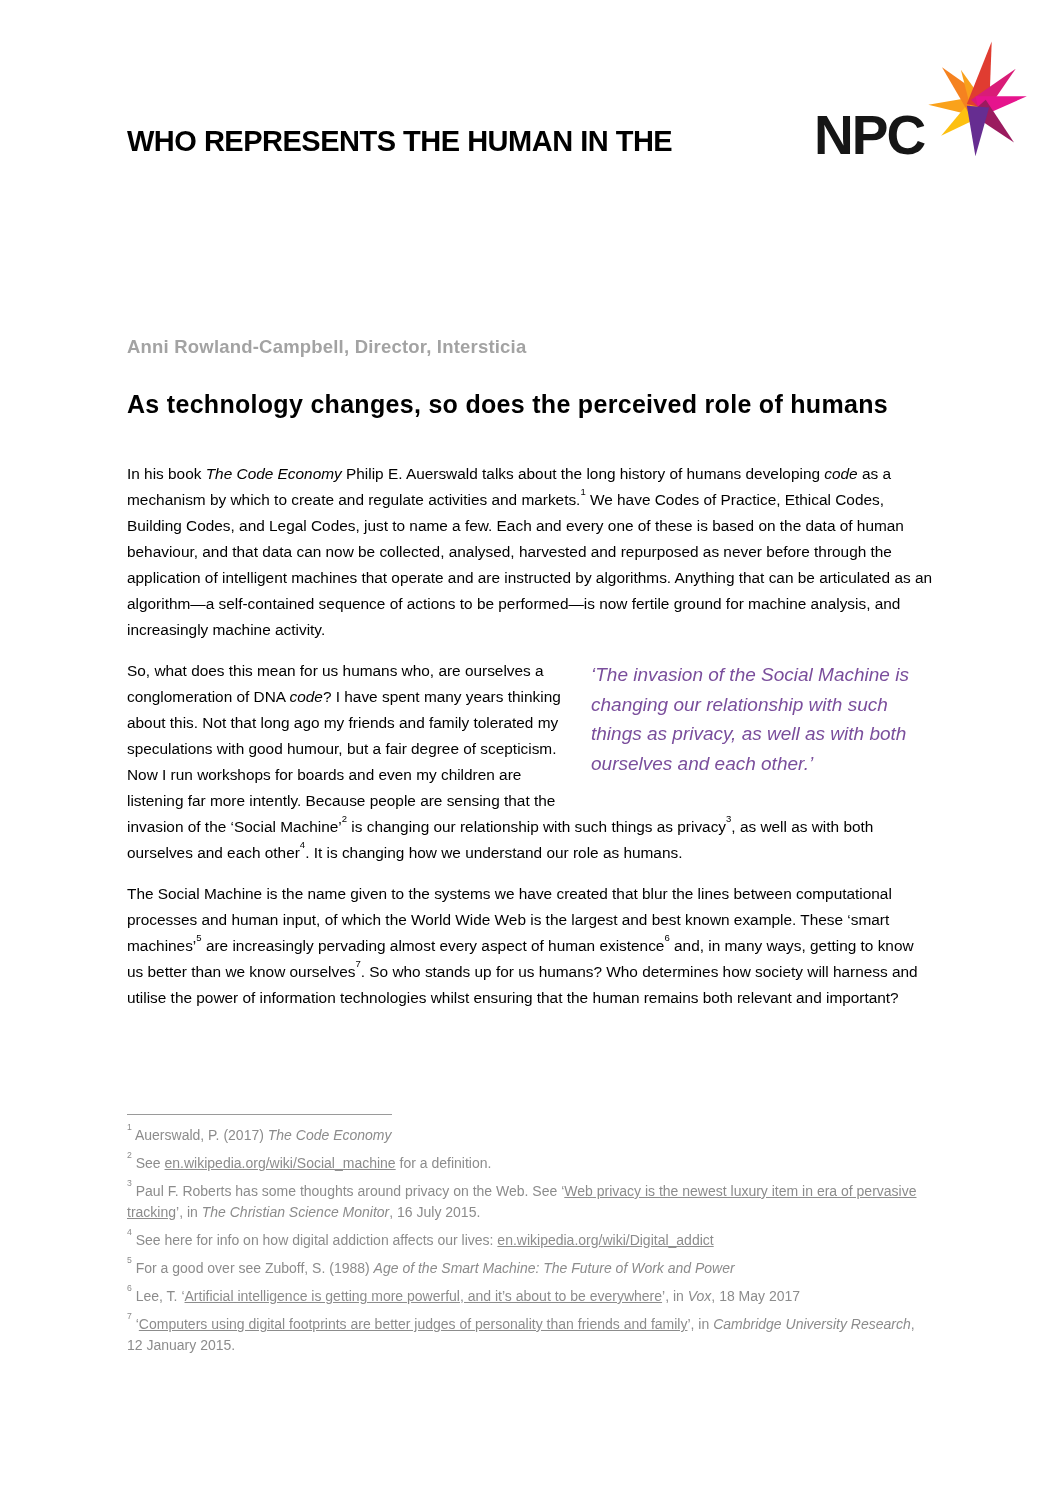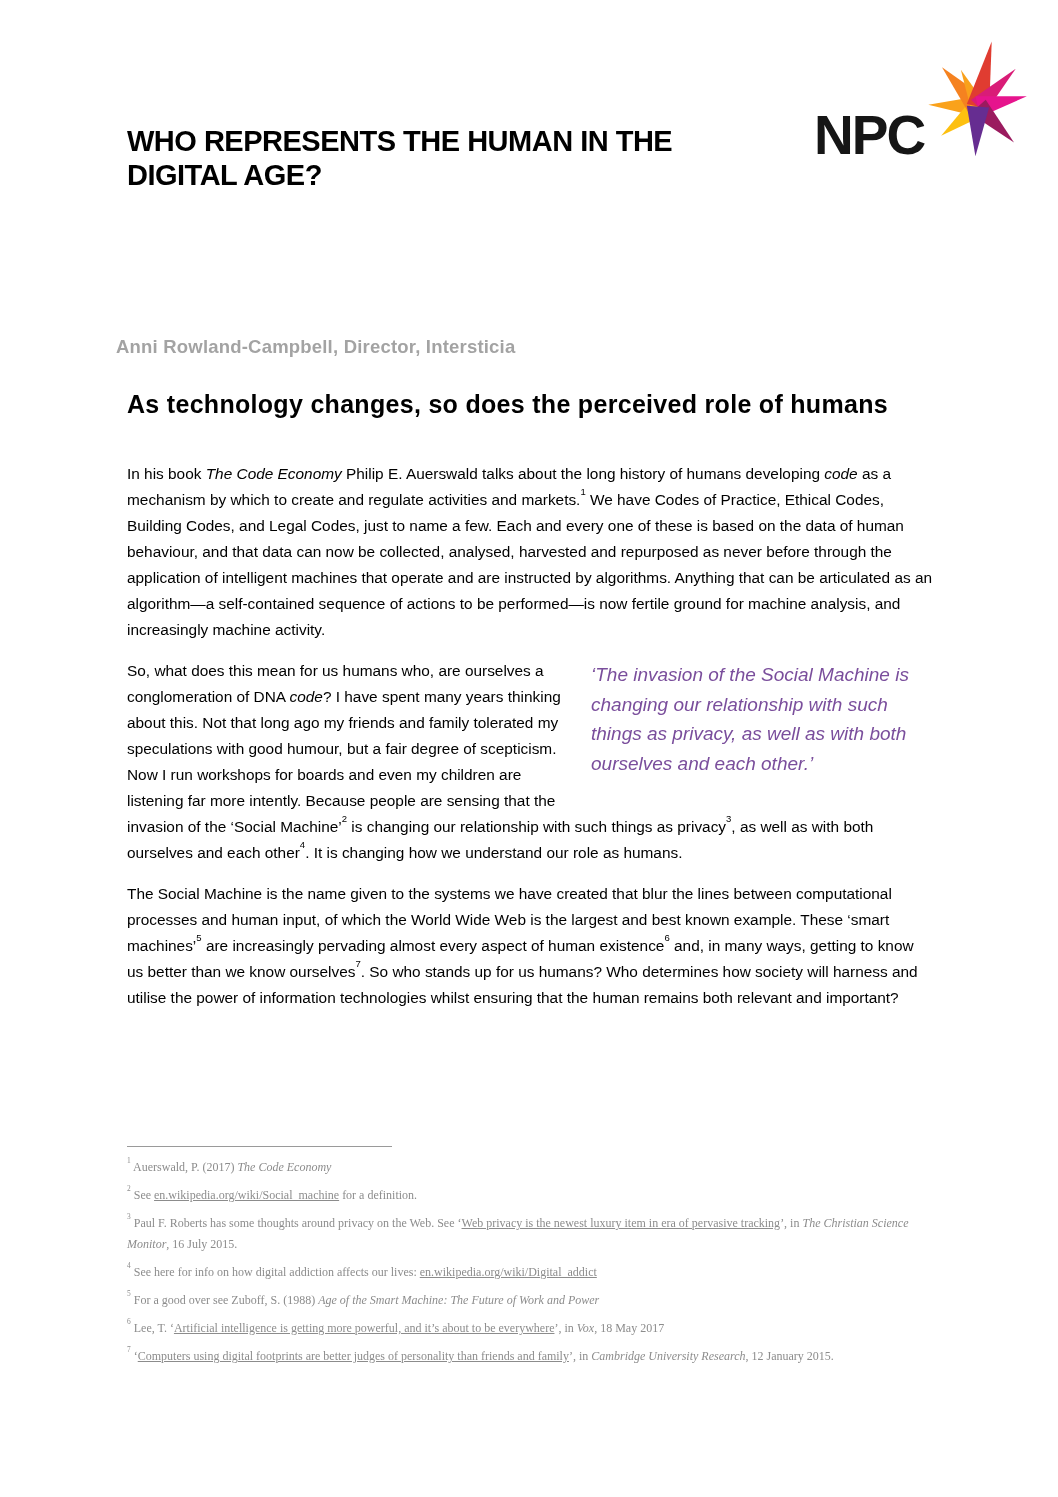--- a/index.html
+++ b/index.html
@@ -7,49 +7,48 @@
         font-family:"Liberation Sans",sans-serif;color:var(--body-color,#000);}
 
   .doc-title{position:absolute;left:127px;top:124px;font-size:29px;font-weight:bold;
              line-height:34px;letter-spacing:-0.5px;color:#000;}
   .doc-title span{display:block;}
 
   .logo-text{position:absolute;left:814px;top:88px;font-size:55px;font-weight:bold;
              letter-spacing:-2px;color:#161616;margin-top:15px;}
   .star{position:absolute;left:918px;top:38px;}
 
-  .author{position:absolute;left:116px;top:336px;font-size:18.5px;font-weight:bold;
+  .author{position:absolute;left:127px;top:336px;font-size:18.5px;font-weight:bold;
           color:var(--author-grey,#a3a3a3);letter-spacing:0.2px;}
 
   .heading{position:absolute;left:127px;top:390px;font-size:25px;font-weight:bold;
            letter-spacing:0.3px;color:#000;}
 
   .content{position:absolute;left:127px;top:445px;width:806px;font-size:15.4px;
            line-height:26px;color:#000;text-align:left;margin-top:16px;}
   .content p{margin:0 0 15px 0;}
   sup{font-size:62%;line-height:0;position:relative;top:-0.45em;}
 
   .pull-quote{float:right;width:342px;margin:2px 0 13px 26px;font-style:italic;
               font-size:19px;line-height:29.5px;color:var(--quote-purple,#7a4e9c);}
 
-  .footnotes{position:absolute;left:127px;top:1146px;width:806px;font-size:12px;
-             line-height:21px;color:var(--fn-grey,#8c8c8c);font-family:Liberation Serif, serif;}
+  .footnotes{position:absolute;left:127px;top:1114px;width:806px;font-size:14px;
+             line-height:21px;color:var(--fn-grey,#8c8c8c);}
   .fn-sep{width:265px;border-top:1px solid #9a9a9a;margin:0 0 10px 0;height:0;}
   .fn{margin:0 0 7px 0;}
   .fn-link{text-decoration:underline;}
   em{font-style:italic;}
 </style>
 </head>
 <body>
 
 <div class="page">
 
   <div class="doc-title">
     <span>WHO REPRESENTS THE HUMAN IN THE</span>
-    <span>DIGITAL AGE?</span>
   </div>
 
   <div class="logo-text">NPC</div>
   <svg class="star" width="120" height="120" viewBox="0 0 140 140">
     <polygon points="12,78 70,68 70,92" fill="#FAA21B"></polygon>
     <polygon points="27,114 63,71 77,90" fill="#FDC010"></polygon>
     <polygon points="28,34 80,71 60,89" fill="#F58220"></polygon>
     <polygon points="50,37 78,76 62,84" fill="#F9A11B"></polygon>
     <polygon points="86,4 83,83 57,77" fill="#E03C31"></polygon>
     <polygon points="114,36 78,88 62,72" fill="#D91C77"></polygon>

